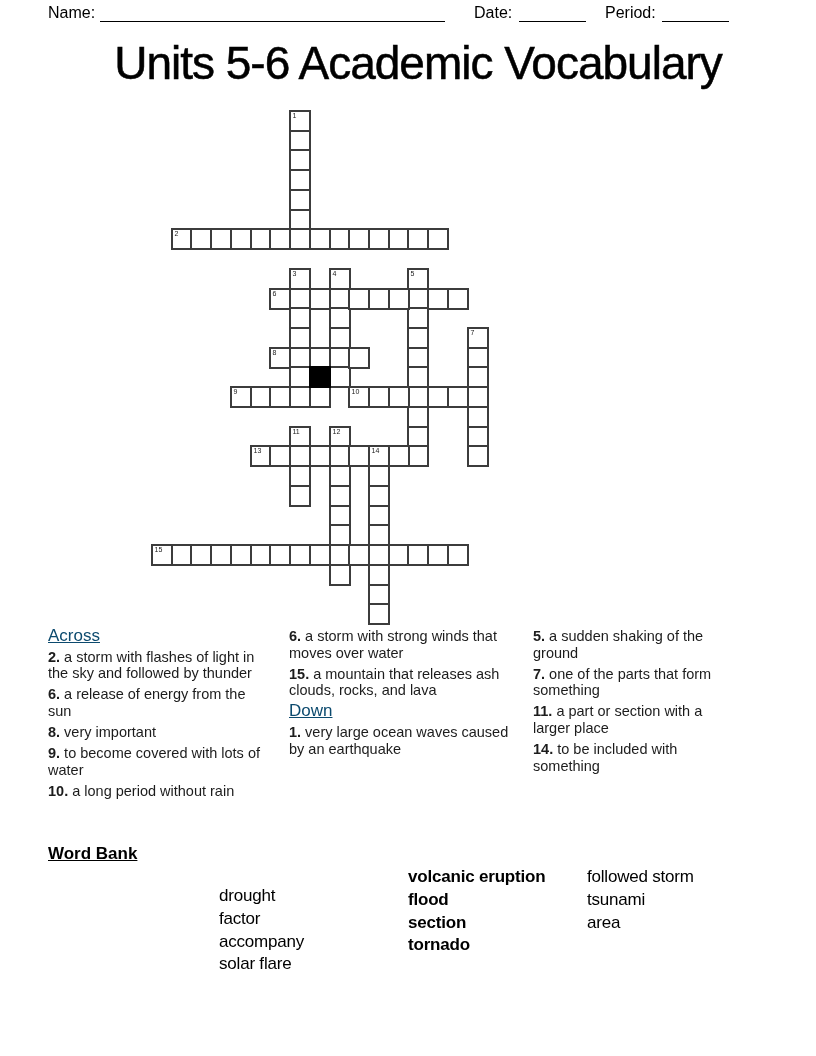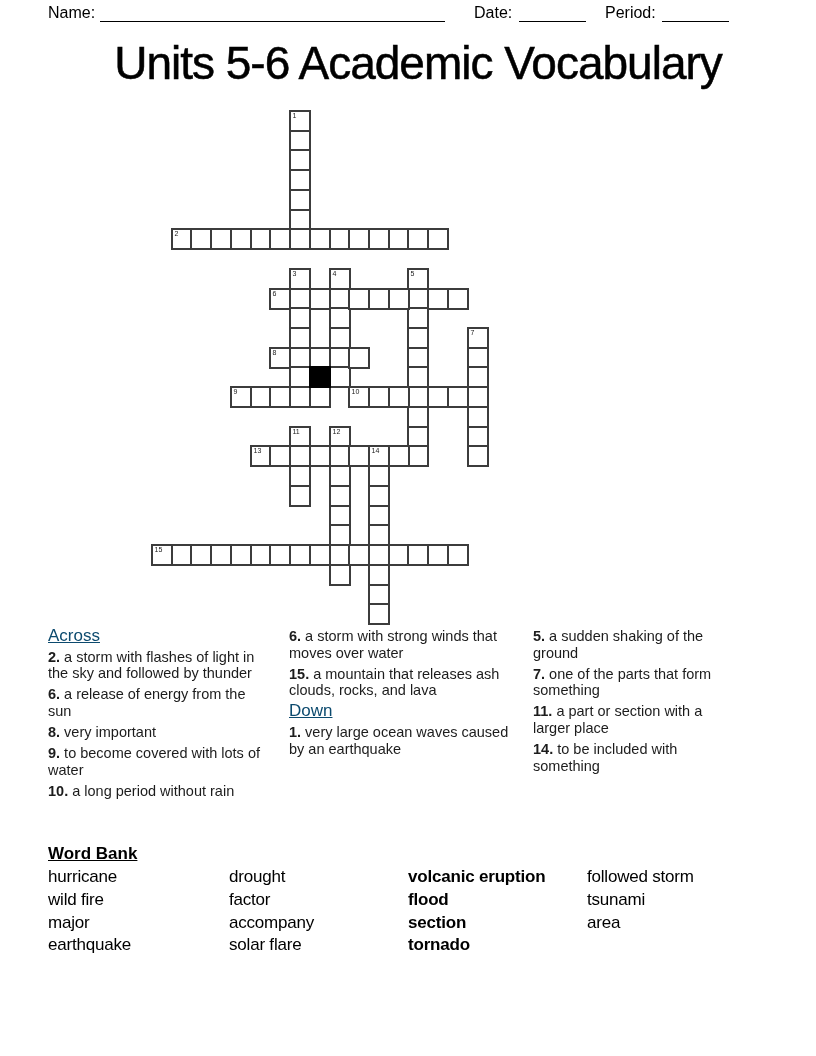--- a/index.html
+++ b/index.html
@@ -35,21 +35,21 @@
   .clue-heading{font-size:17px;font-weight:normal;text-decoration:underline;
                 margin:0 0 4px 0;color:#0c4a6e;}
   .clue{margin:0 0 4.5px 0;}
   .clue b{font-weight:bold;}
 
   
   .wb-heading{position:absolute;left:48px;top:844px;font-size:17px;font-weight:bold;
               text-decoration:underline;color:#000;}
   .wb-col{position:absolute;top:866px;font-size:17px;line-height:22.8px;color:#000;
           letter-spacing:-0.2px;}
-  .wb-0{left:48px;} .wb-1{left:229px;} .wb-2{left:408px;font-weight:bold;} .wb-3{left:587px;}
+  .wb-0{left:48px;} .wb-1{left:219px;margin-top:19px;} .wb-2{left:408px;font-weight:bold;} .wb-3{left:587px;}
 </style>
 </head>
 <body>
 
 <div class="page">
 
   <span class="hdr-label lbl-name">Name:</span>
   <span class="blank line-name"></span>
   <span class="hdr-label lbl-date">Date:</span>
   <span class="blank line-date"></span>
@@ -216,26 +216,20 @@
       <div class="clue"><b>1.</b> very large ocean waves caused by an earthquake</div>
     </div>
   <div class="clue-col col-2">
       <div class="clue"><b>5.</b> a sudden shaking of the ground</div>
       <div class="clue"><b>7.</b> one of the parts that form something</div>
       <div class="clue"><b>11.</b> a part or section with a larger place</div>
       <div class="clue"><b>14.</b> to be included with something</div>
     </div>
 
   <div class="wb-heading">Word Bank</div>
-  <div class="wb-col wb-0">
-      <div class="wb-word">hurricane</div>
-      <div class="wb-word">wild fire</div>
-      <div class="wb-word">major</div>
-      <div class="wb-word">earthquake</div>
-    </div>
   <div class="wb-col wb-1">
       <div class="wb-word">drought</div>
       <div class="wb-word">factor</div>
       <div class="wb-word">accompany</div>
       <div class="wb-word">solar flare</div>
     </div>
   <div class="wb-col wb-2">
       <div class="wb-word">volcanic eruption</div>
       <div class="wb-word">flood</div>
       <div class="wb-word">section</div>

